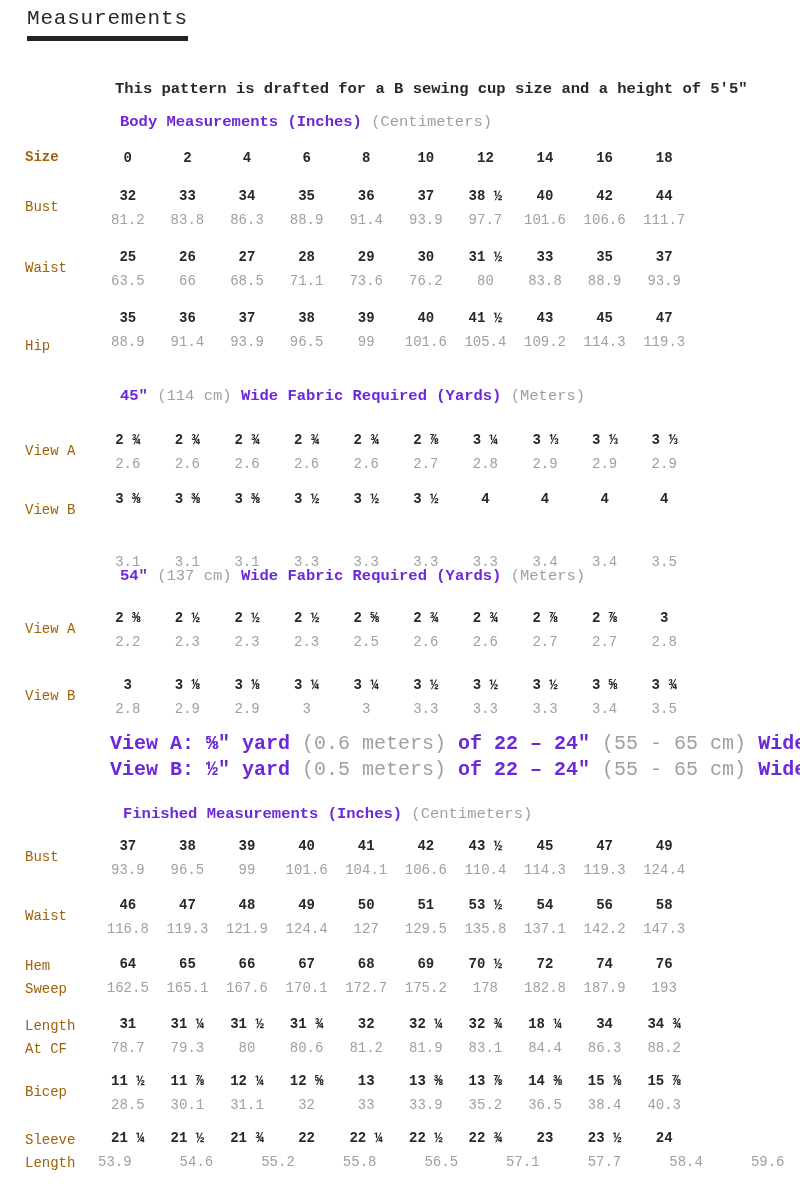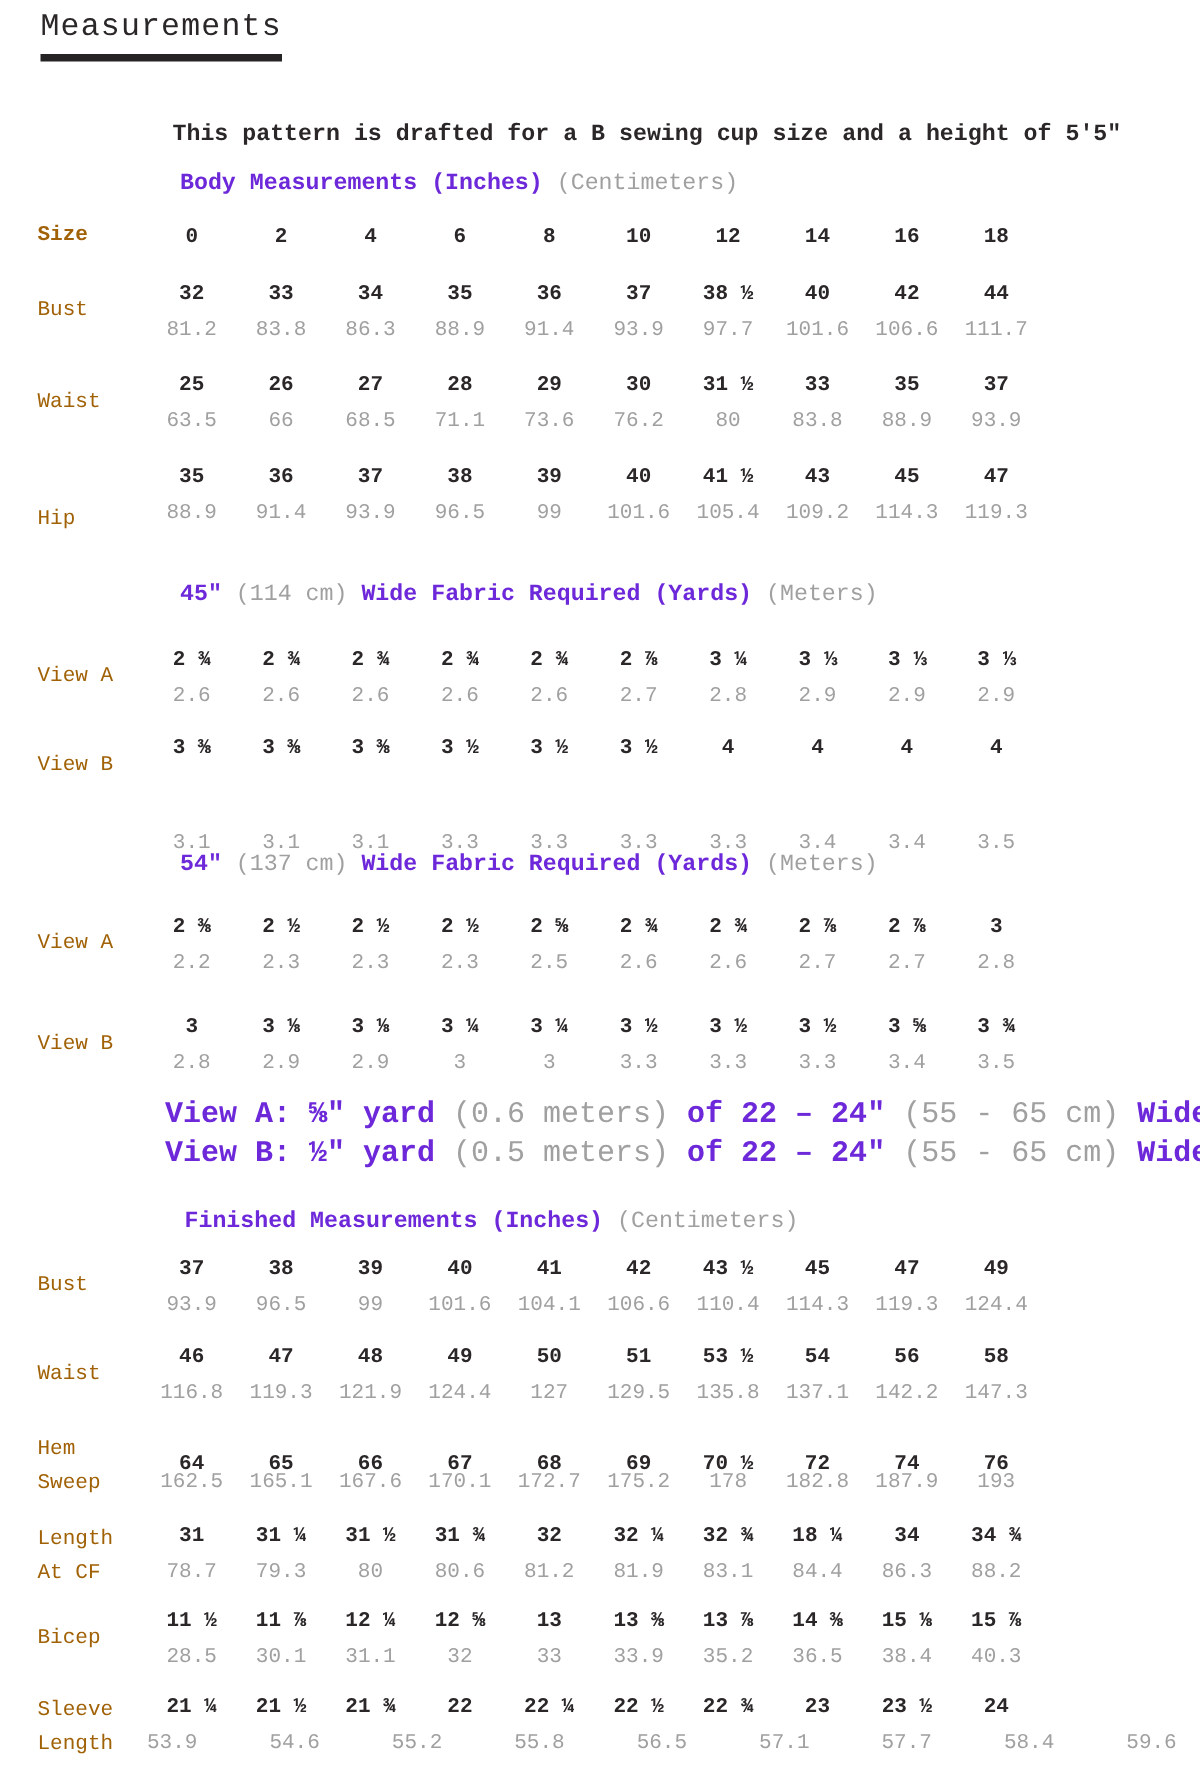--- a/index.html
+++ b/index.html
@@ -269,21 +269,21 @@
       <span class="cell cm">124.4</span>
       <span class="cell cm">127</span>
       <span class="cell cm">129.5</span>
       <span class="cell cm">135.8</span>
       <span class="cell cm">137.1</span>
       <span class="cell cm">142.2</span>
       <span class="cell cm">147.3</span>
     </div>
     <div class="lbl" style="top: 955px; left: 25px;">Hem</div>
     <div class="lbl" style="top: 978px; left: 25px;">Sweep</div>
-    <div class="grid" style="top: 952px; margin-top: 12px;">
+    <div class="grid" style="top: 952px;">
       <span class="cell in">64</span>
       <span class="cell in">65</span>
       <span class="cell in">66</span>
       <span class="cell in">67</span>
       <span class="cell in">68</span>
       <span class="cell in">69</span>
       <span class="cell in">70 ½</span>
       <span class="cell in">72</span>
       <span class="cell in">74</span>
       <span class="cell in">76</span>

